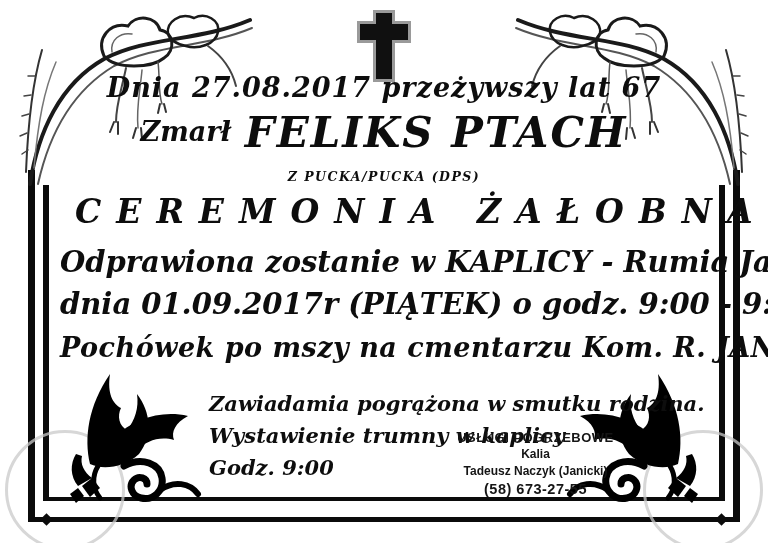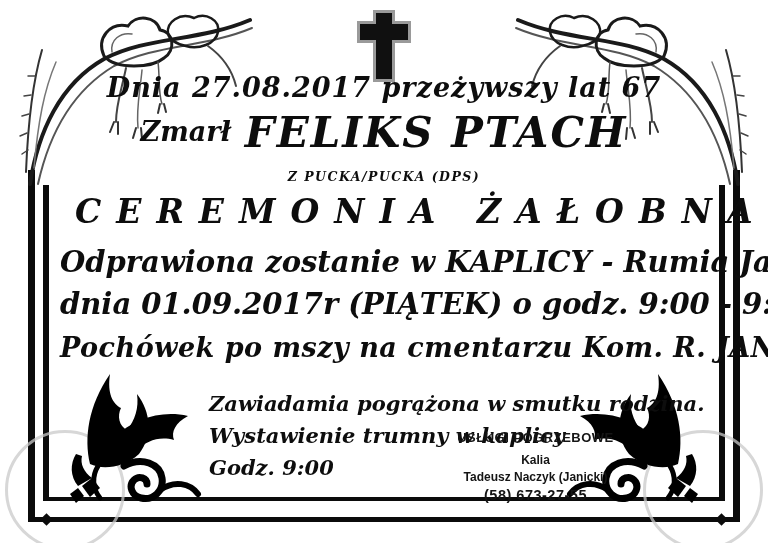--- a/index.html
+++ b/index.html
@@ -31,21 +31,21 @@
   .t-location  { top:245px; font-size:29px; }
   .t-datetime  { top:287px; font-size:29px; }
   .t-burial    { top:332px; font-size:27px; letter-spacing:0.5px; }
 
   .family-block { position:absolute; left:209px; top:388px; font-weight:700; font-style:italic;
                   font-size:21px; line-height:32px; white-space:nowrap; }
 
   .home-block { position:absolute; left:438px; top:430px; width:195px; text-align:center;
                 font-family:"Liberation Sans", sans-serif; color:#151515; }
   .home-block .hb-name  { font-size:13px; font-weight:700; letter-spacing:0.5px; }
-  .home-block .hb-brand { font-size:12px; font-weight:700; margin-top:8px; }
+  .home-block .hb-brand { font-size:12px; font-weight:700; margin-top:2px; }
   .home-block .hb-owner { font-size:12px; font-weight:700; margin-top:3px; }
   .home-block .hb-phone { font-size:14.5px; font-weight:700; margin-top:3px; letter-spacing:0.5px; }
 
   svg { display:block; }
   .flip { transform:scaleX(-1); }
 </style>
 </head>
 <body>
 
 <div class="bar" style="left:28px; top:170px; width:7px; height:352px;"></div>

